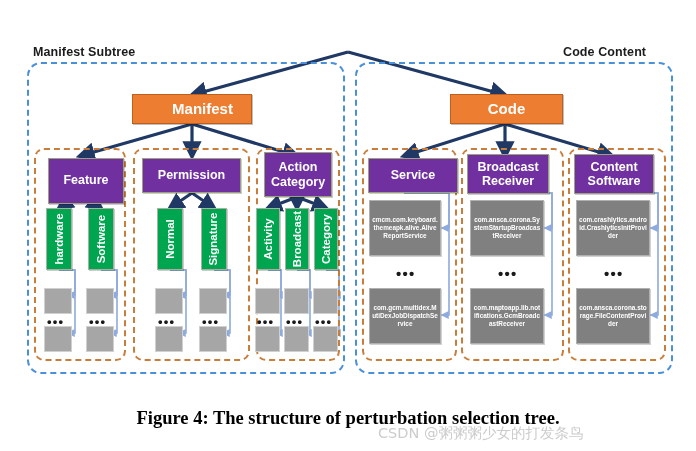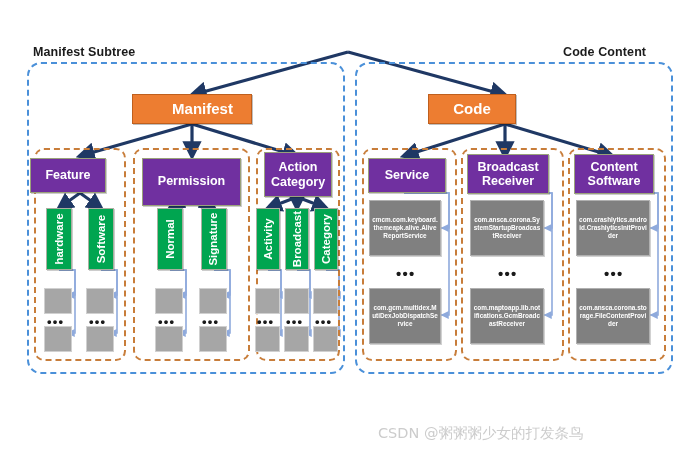--- a/index.html
+++ b/index.html
@@ -212,30 +212,30 @@
   <div class="group" style="left:34px; top:148px; width:92px; height:213px;"></div>
   <div class="group" style="left:133px; top:148px; width:117px; height:213px;"></div>
   <div class="group" style="left:256px; top:148px; width:84px; height:213px;"></div>
 
   <div class="group" style="left:362px; top:148px; width:95px; height:213px;"></div>
   <div class="group" style="left:461px; top:148px; width:103px; height:213px;"></div>
   <div class="group" style="left:568px; top:148px; width:98px; height:213px;"></div>
 
 
   <div class="node orange" style="left:132px; top:94px; width:120px; height:30px;padding-left:21px;">Manifest</div>
-  <div class="node orange" style="left:428px; top:94px; width:88px; height:30px;">Code</div>
-
-  <div class="node purple" style="left:30px; top:158px; width:76px; height:35px;">Feature</div>
-  <div class="node purple" style="left:142px; top:158px; width:99px; height:48px;">Permission</div>
+  <div class="node orange" style="left:450px; top:94px; width:113px; height:30px;">Code</div>
+
+  <div class="node purple" style="left:48px; top:158px; width:76px; height:46px;">Feature</div>
+  <div class="node purple" style="left:142px; top:158px; width:99px; height:35px;">Permission</div>
   <div class="node purple two-line" style="left:264px; top:152px; width:68px; height:45px; flex-direction:column;">
     <span>Action</span>
     <span>Category</span>
   </div>
 
-  <div class="node purple" style="left:368px; top:158px; width:78px; height:35px;">Service</div>
+  <div class="node purple" style="left:368px; top:158px; width:90px; height:35px;">Service</div>
   <div class="node purple two-line" style="left:467px; top:154px; width:82px; height:40px; flex-direction:column;">
     <span>Broadcast</span>
     <span>Receiver</span>
   </div>
   <div class="node purple two-line" style="left:574px; top:154px; width:80px; height:40px; flex-direction:column;">
     <span>Content</span>
     <span>Software</span>
   </div>
 
   <div class="node green" style="left:46px; top:208px; width:26px; height:62px;">
@@ -291,15 +291,16 @@
   <div class="dots big" style="left:396px; top:266px;">•••</div>
 
   <div class="node gray-text" style="left:470px; top:200px; width:74px; height:56px;">com.ansca.corona.SystemStartupBroadcastReceiver</div>
   <div class="node gray-text" style="left:470px; top:288px; width:74px; height:56px;">com.maptoapp.lib.notifications.GcmBroadcastReceiver</div>
   <div class="dots big" style="left:498px; top:266px;">•••</div>
 
   <div class="node gray-text" style="left:576px; top:200px; width:74px; height:56px;">com.crashlytics.android.CrashlyticsInitProvider</div>
   <div class="node gray-text" style="left:576px; top:288px; width:74px; height:56px;">com.ansca.corona.storage.FileContentProvider</div>
   <div class="dots big" style="left:604px; top:266px;">•••</div>
 
+  <div class="caption">Figure 4: The structure of perturbation selection tree.</div>
   <div class="watermark">CSDN @粥粥粥少女的打发条鸟</div>
 
 </div>
 
 </body></html>

